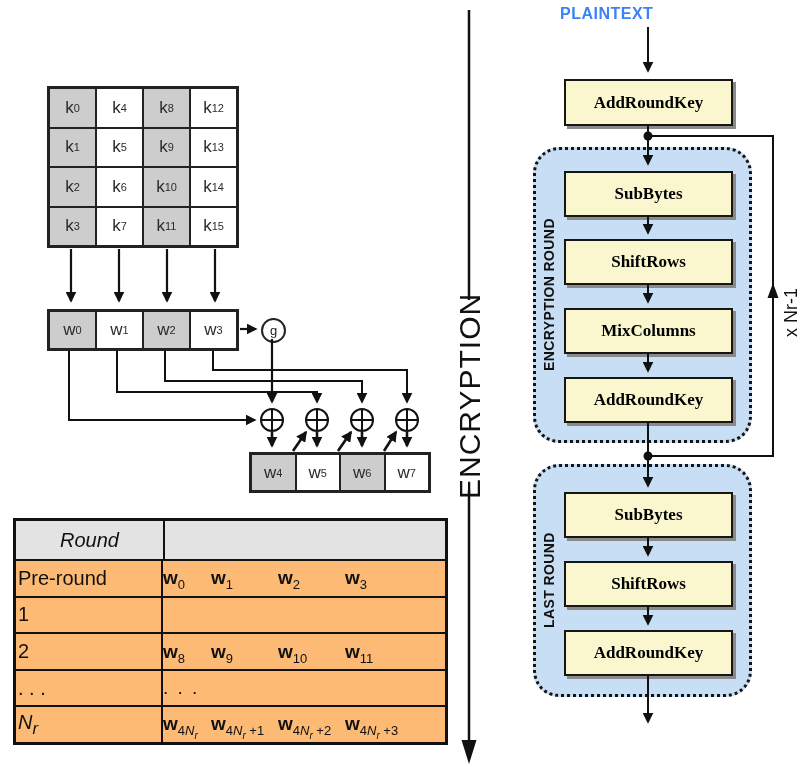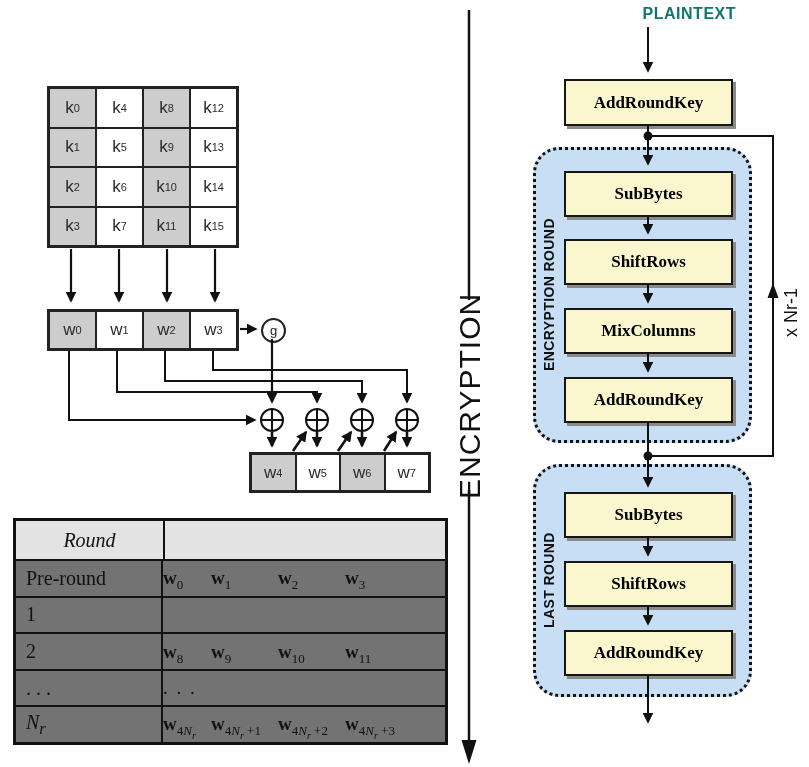--- a/index.html
+++ b/index.html
@@ -15,29 +15,29 @@
   .grid .cell{border:1px solid #222;display:flex;align-items:center;justify-content:center;
               font-size:17px;color:#2b2b2b;background:#fff;}
   .grid .cell sub{font-size:11px;line-height:0;}
   .grid .cell.shaded{background:var(--cell-shade);}
 
   .gcircle{position:absolute;left:261px;top:318px;width:21px;height:21px;border:2px solid #222;border-radius:50%;
            background:#fff;display:flex;align-items:center;justify-content:center;font-size:13px;color:#222;z-index:3;}
 
   
   .rtable{position:absolute;left:13px;top:518px;width:435px;height:227px;border:3px solid #111;box-sizing:border-box;
-          display:flex;flex-direction:column;font-family:Liberation Serif, serif;background:#737373;z-index:2;}
+          display:flex;flex-direction:column;font-family:Liberation Sans, sans-serif;background:#fdba74;z-index:2;}
   .thead{display:flex;background:var(--table-header-bg);border-bottom:2px solid #111;flex:1.05;}
   .th{display:flex;align-items:center;justify-content:center;font-style:italic;font-size:20px;}
   .th.round{width:147px;border-right:2px solid #111;}
   .th.words{flex:1;}
   .trow{display:flex;flex:1;border-bottom:2px solid #111;}
   .trow:last-child{border-bottom:none;}
   .td{display:flex;align-items:center;font-size:20px;}
-  .td.round{width:147px;border-right:2px solid #111;padding-left:10px;box-sizing:border-box;}
+  .td.round{width:147px;border-right:2px solid #111;padding-left:2px;box-sizing:border-box;}
   .td.words{flex:1;display:grid;grid-template-columns:48px 67px 67px auto;align-items:center;font-size:19px;}
   .td .word b{font-weight:bold;}
   .td.words sub{font-size:13px;line-height:0;}
   .td.words sub sub{font-size:10px;}
   .td.round i, .td.words i{font-style:italic;}
   .dots{letter-spacing:2px;}
 
   
   .divlabel{position:absolute;left:451px;top:302px;width:37px;height:187px;display:flex;align-items:center;justify-content:center;
             writing-mode:vertical-rl;transform:rotate(180deg);font-size:30px;letter-spacing:1px;color:#111;white-space:nowrap;z-index:2;}
@@ -50,22 +50,22 @@
   .vlabel{position:absolute;writing-mode:vertical-rl;transform:rotate(180deg);display:flex;align-items:center;justify-content:center;
           font-weight:bold;font-size:14px;letter-spacing:.4px;color:#111;white-space:nowrap;z-index:2;}
   #enc-round-label{left:538px;top:152px;width:22px;height:286px;}
   #last-round-label{left:538px;top:469px;width:22px;height:223px;}
   .fbox{position:absolute;left:564px;width:169px;height:46px;background:var(--box-fill);border:2px solid #161616;
         box-shadow:3px 3px 0 var(--box-shadow);display:flex;align-items:center;justify-content:center;
         font-weight:bold;font-size:17px;color:#000;box-sizing:border-box;z-index:3;font-family:Liberation Serif, serif;}
   #ark1{top:79px;height:47px;}
   #sb1{top:171px;} #sr1{top:239px;} #mc1{top:308px;} #ark2{top:377px;}
   #sb2{top:492px;} #sr2{top:561px;} #ark3{top:630px;}
-  .endpoint{position:absolute;left:560px;width:176px;text-align:right;font-weight:bold;font-size:16px;
-            letter-spacing:.5px;color:#0f766e;z-index:2;}
+  .endpoint{position:absolute;left:560px;width:176px;text-align:left;font-weight:bold;font-size:16px;
+            letter-spacing:.5px;color:#3b82f6;z-index:2;}
   #plaintext{top:5px;} #ciphertext{top:738px;}
   .looplabel{position:absolute;left:778px;top:266px;width:27px;height:94px;display:flex;align-items:center;justify-content:center;
              writing-mode:vertical-rl;transform:rotate(180deg);font-size:18px;color:#111;white-space:nowrap;z-index:2;}
 </style>
 </head>
 <body>
 
 <div class="canvas">
 
   <div id="key-matrix" class="grid">

